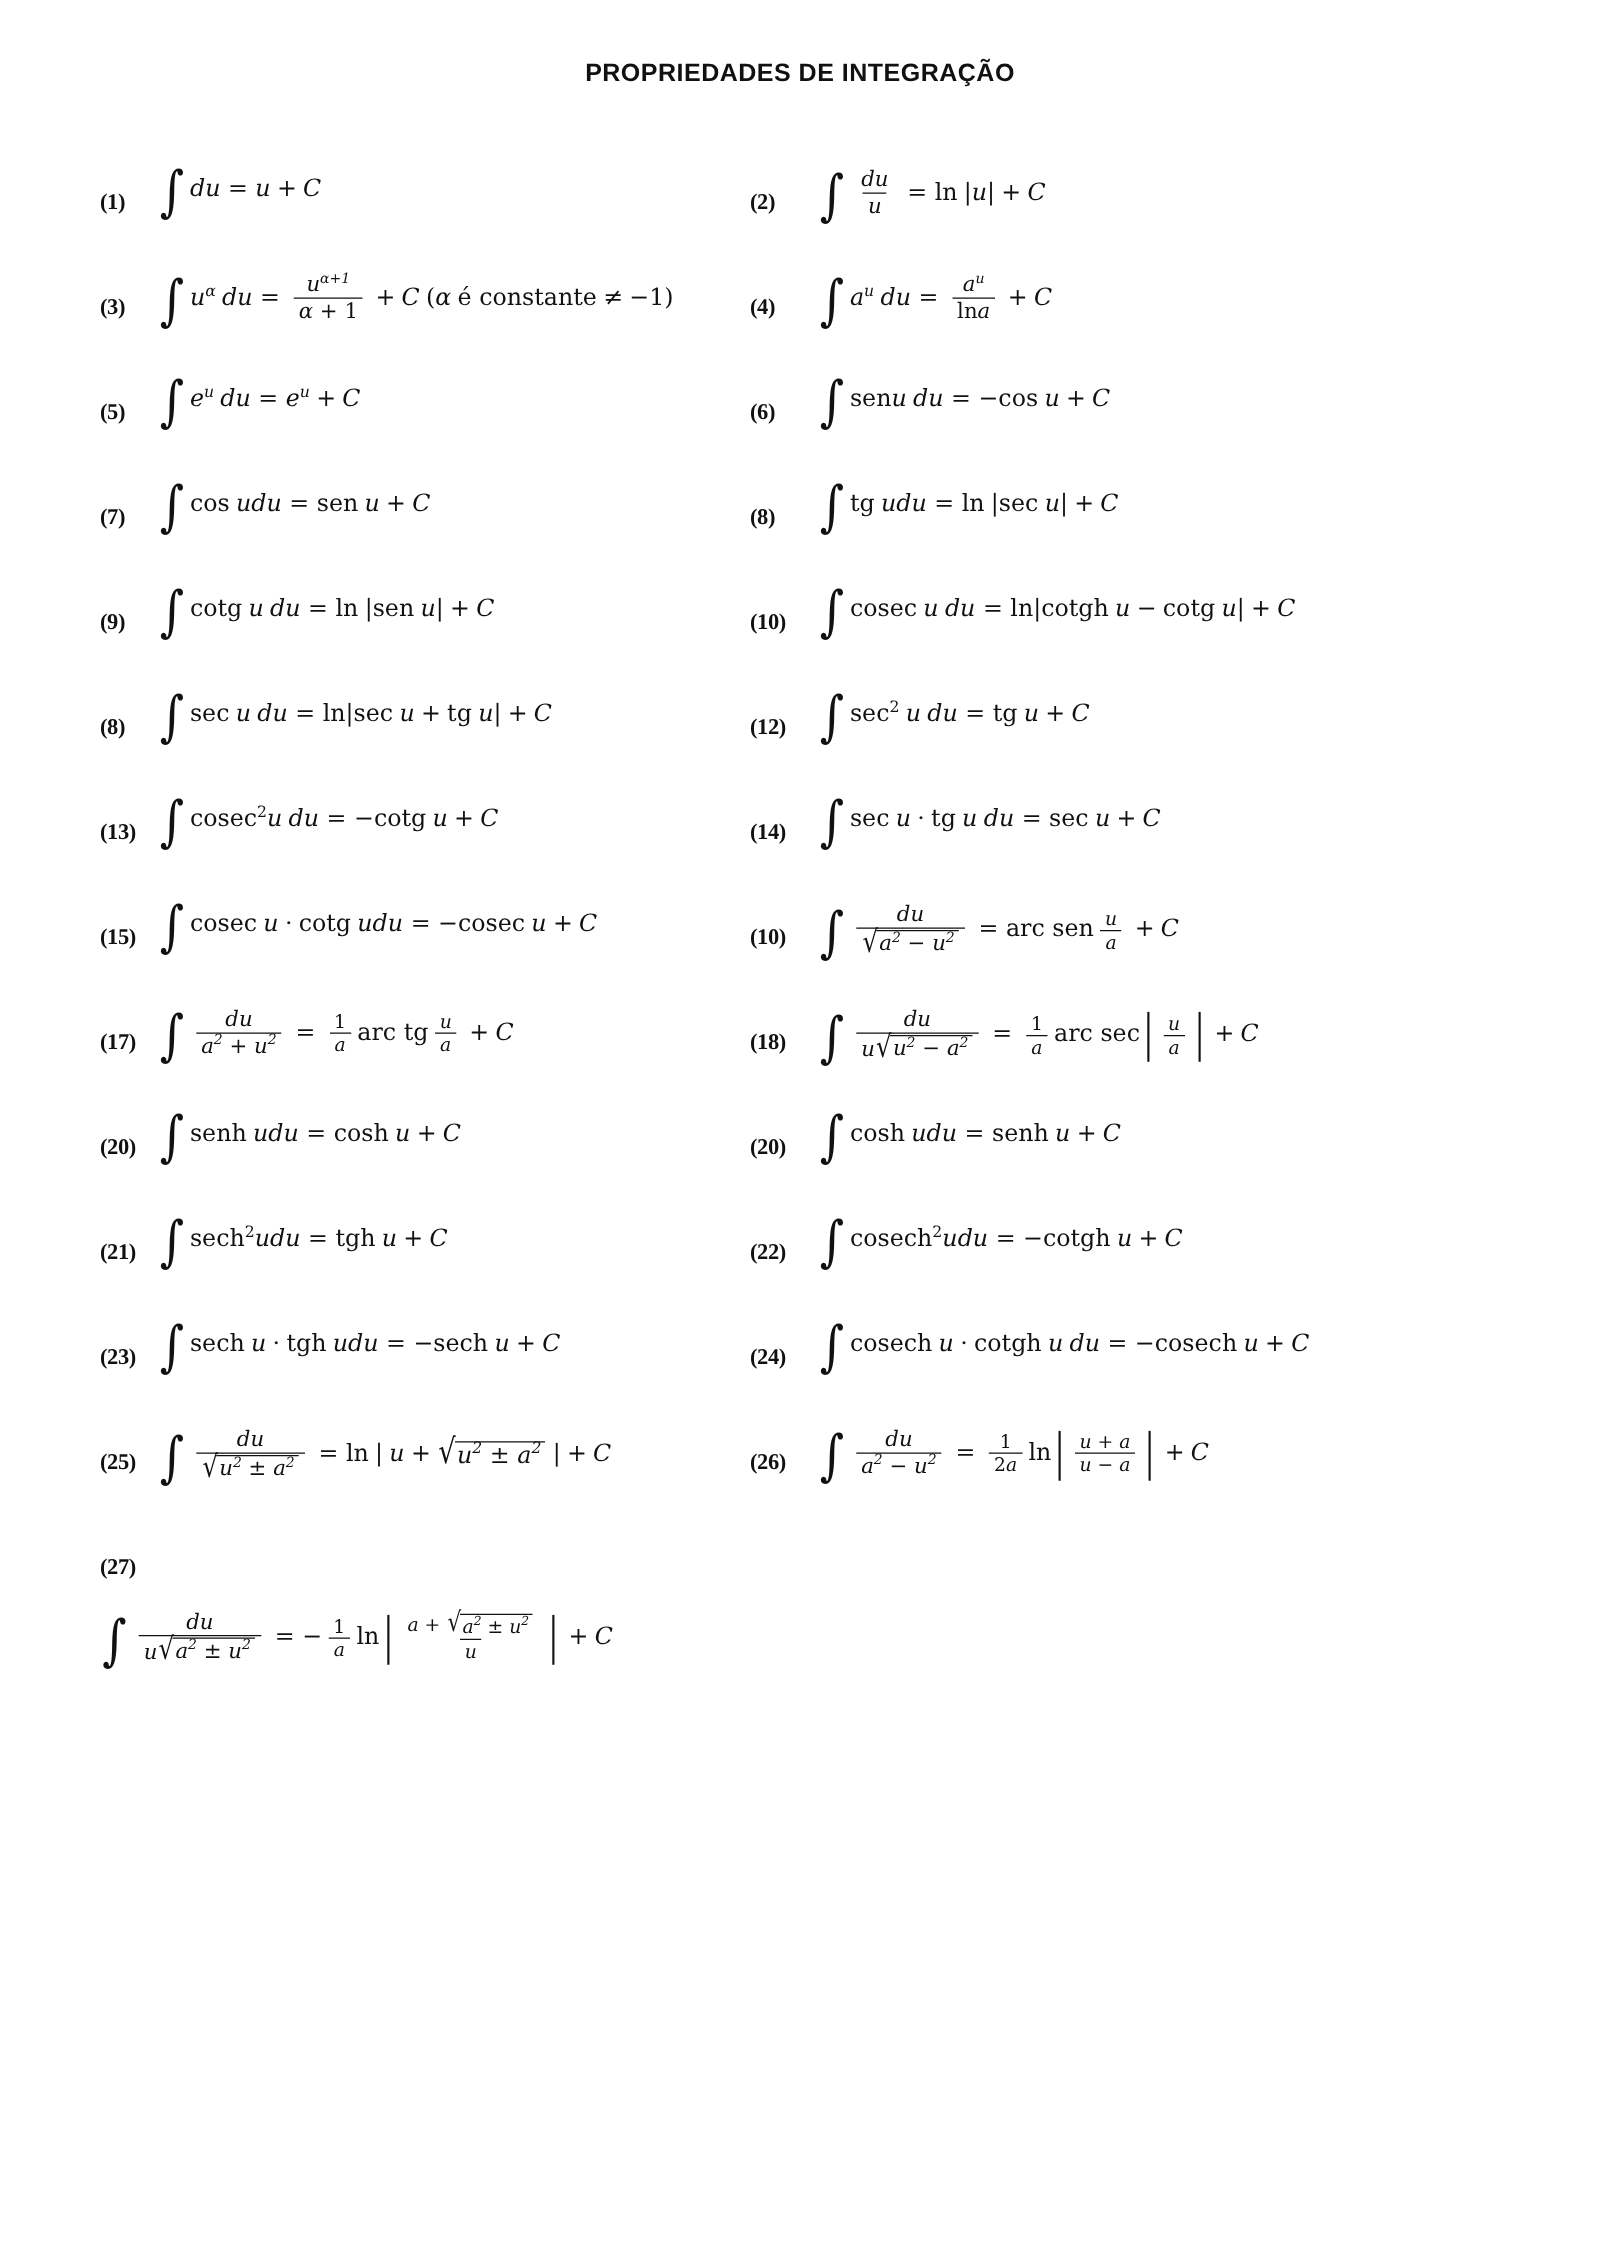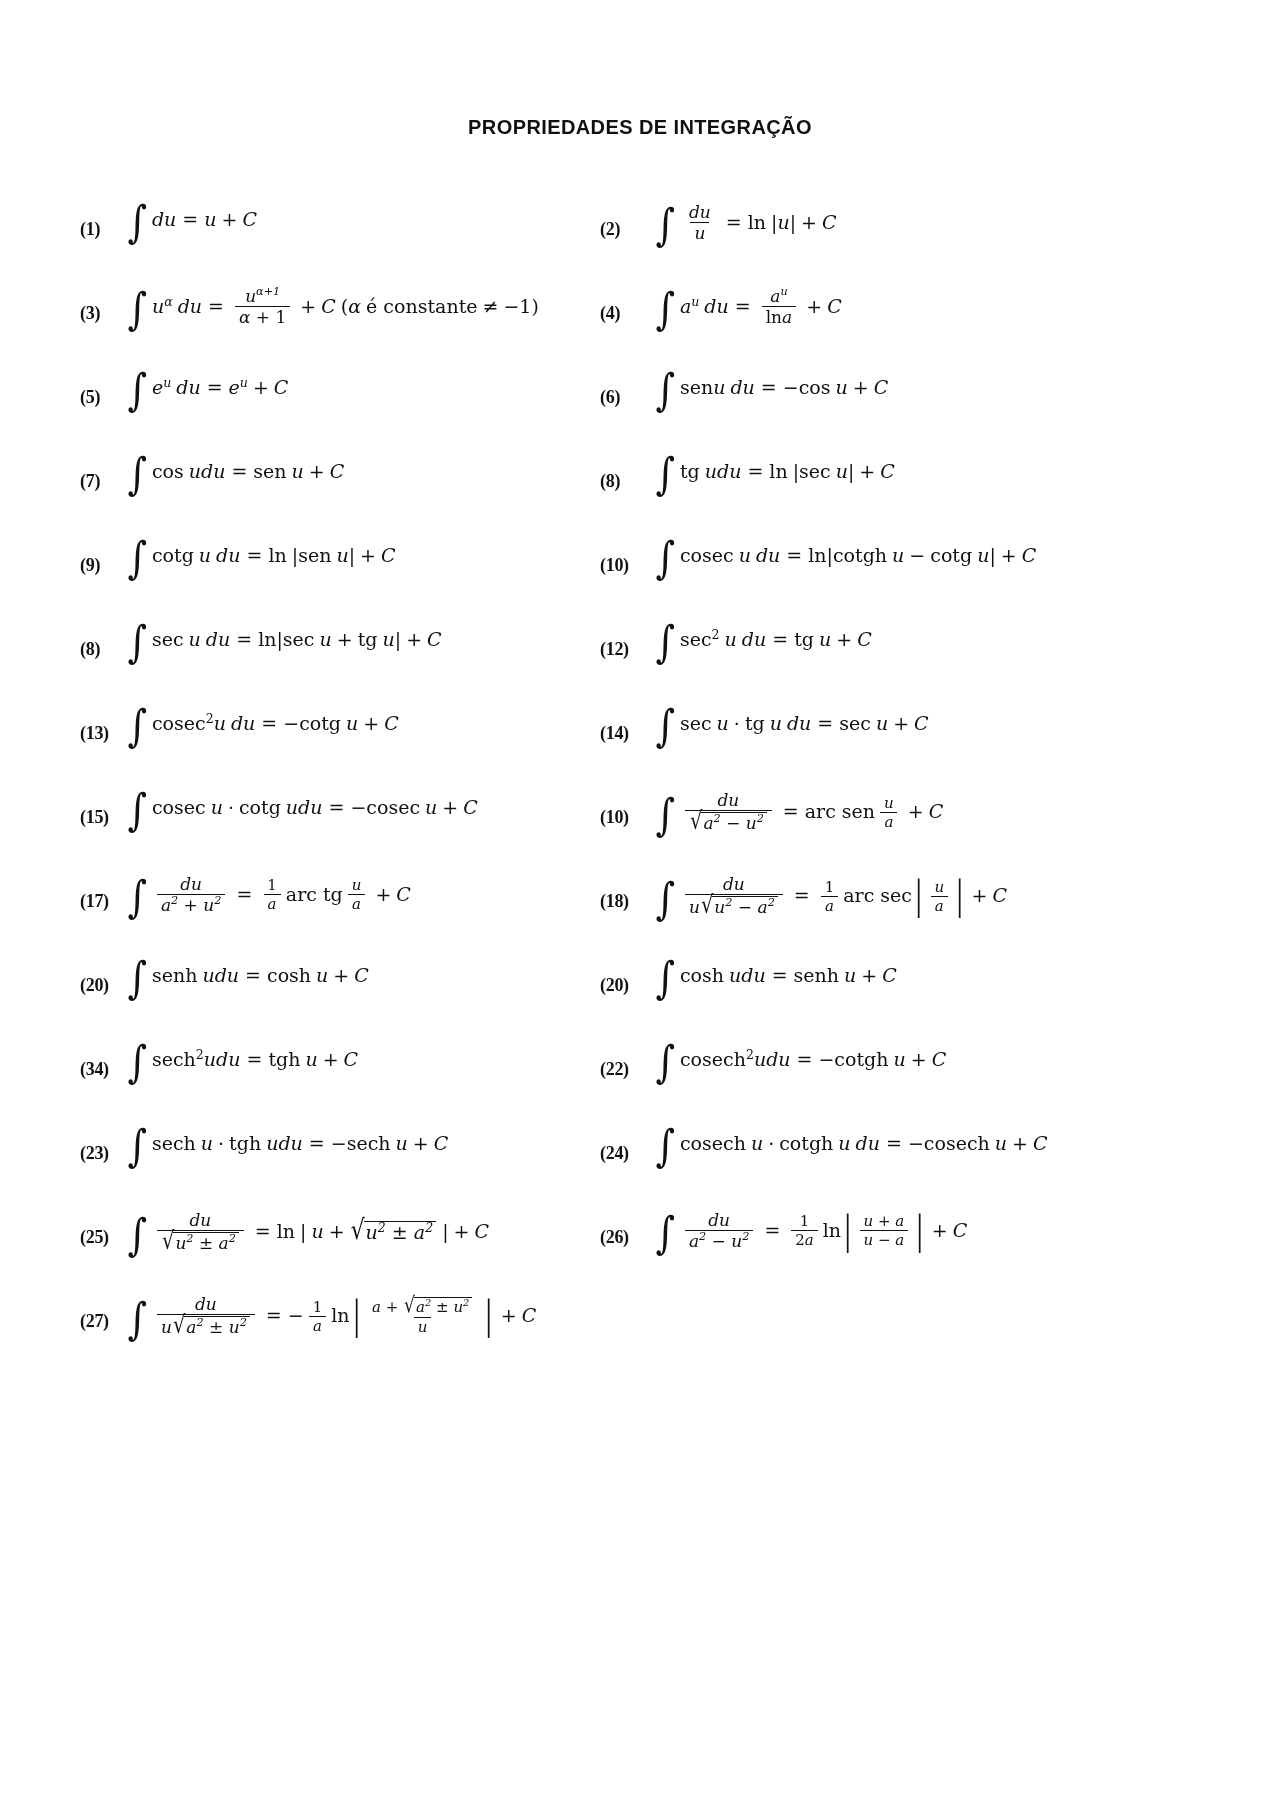--- a/index.html
+++ b/index.html
@@ -21,41 +21,42 @@
     padding: 0;
     box-sizing: border-box;
     position: relative;
   }
   .doc-title {
     text-align: center;
     font-family: "Liberation Sans", sans-serif;
     font-weight: bold;
     font-size: 20px;
     letter-spacing: 0.4px;
-    margin-top: 116px;
+    margin-top: 48px;
     color: #111;
   }
   .formula-grid {
     margin-top: 58px;
     padding: 0 78px 0 80px;
     box-sizing: border-box;
     display: grid;
     grid-template-columns: 520px 1fr;
     row-gap: 0px;
     column-gap: 0px;
   }
   .cell {
     min-height: 84px;
     display: flex;
     align-items: flex-start;
     padding-top: 6px;
     box-sizing: border-box;
   }
   .cell.wide {
     grid-column: 1 / span 2;
+    flex-direction: column;
   }
   .num {
     font-family: "Liberation Serif", serif;
     font-weight: bold;
     font-size: 18px;
     width: 46px;
     flex: 0 0 46px;
     text-align: left;
     padding-top: 16px;
     letter-spacing: -0.3px;
@@ -544,21 +545,21 @@
         <span class="eq">=</span>
           <span class="rm">senh</span>
           <span class="sp"></span>
           <span class="it">u</span>
           <span class="plus">+</span>
           <span class="it">C</span>
       </span>
     </div>
 
     <div class="cell">
-      <span class="num">(34)</span>
+      <span class="num">(21)</span>
       <span class="expr">
         <span class="intsign">∫</span>
         <span class="rm">sech<sup>2</sup></span>
           <span class="it">u</span>
           <span class="it">du</span>
         <span class="eq">=</span>
           <span class="rm">tgh</span>
           <span class="sp"></span>
           <span class="it">u</span>
           <span class="plus">+</span>

